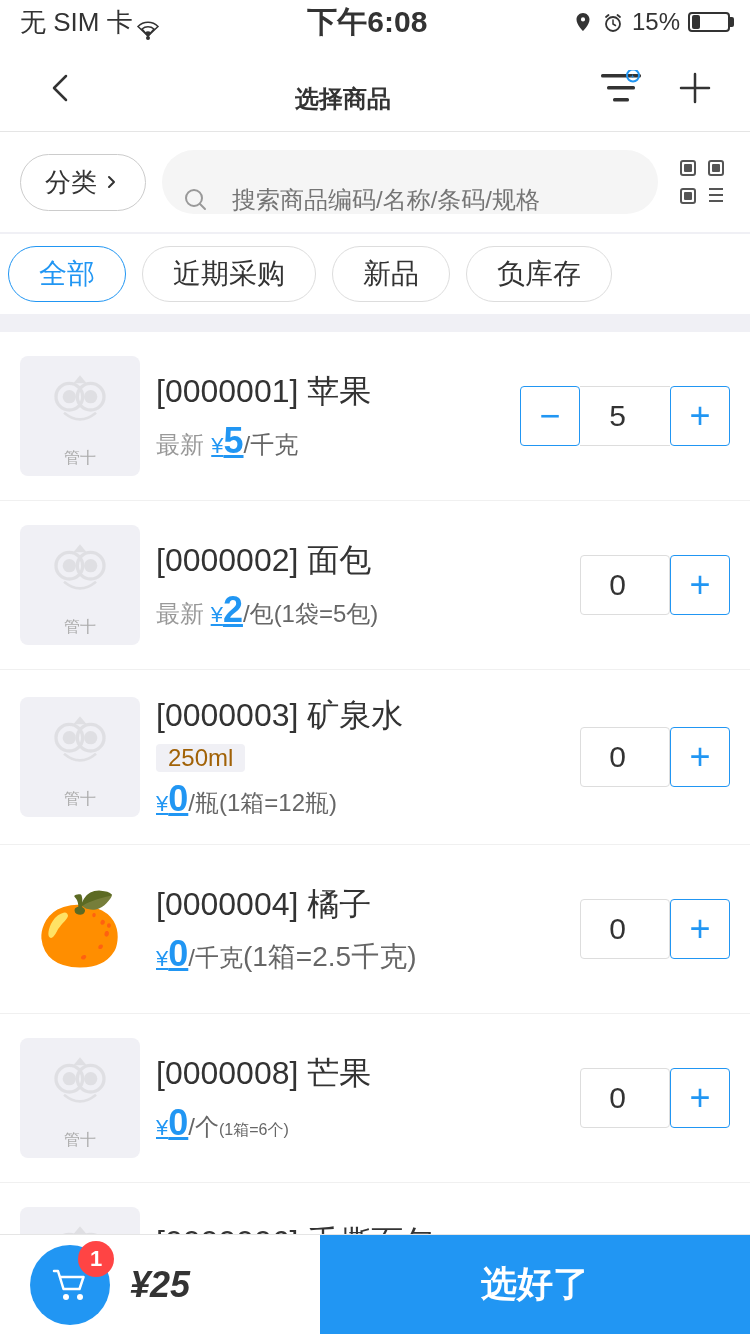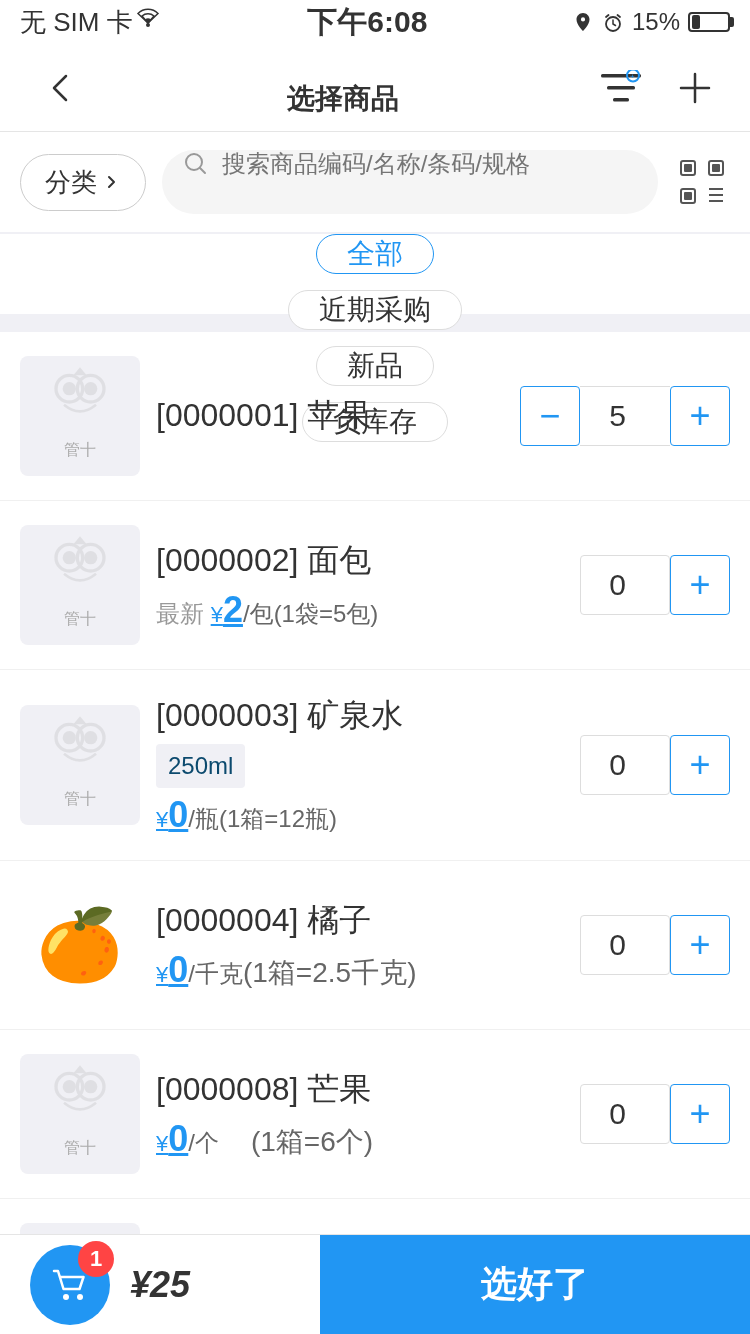--- a/index.html
+++ b/index.html
@@ -19,21 +19,21 @@
       width: 750px;
       height: 44px;
       background: #fff;
       display: flex;
       align-items: center;
       justify-content: space-between;
       padding: 0 20px;
       font-size: 26px;
       font-weight: 500;
     }
-    .status-left { display: flex; align-items: flex-start; }
+    .status-left { display: flex; align-items: flex-end; }
     .status-center { font-size: 30px; font-weight: 600; }
     .status-right { display: flex; align-items: center; gap: 8px; font-size: 24px; }
     .battery-icon {
       width: 42px; height: 20px;
       border: 2px solid #333;
       border-radius: 4px;
       position: relative;
       display: inline-flex;
       align-items: center;
     }
@@ -67,21 +67,21 @@
     }
     .nav-back {
       width: 60px;
       height: 60px;
       display: flex;
       align-items: center;
       justify-content: center;
       cursor: pointer;
     }
     .nav-title {
-      font-size: 28px;
+      font-size: 24px;
       font-weight: 600;
       color: #333;
       margin-top: 23px;
     }
     .nav-right {
       display: flex;
       align-items: center;
       gap: 24px;
     }
     .nav-icon-btn {
@@ -116,23 +116,23 @@
       white-space: nowrap;
       cursor: pointer;
       gap: 6px;
     }
     .search-box {
       flex: 1;
       height: 64px;
       background: #f5f5f5;
       border-radius: 32px;
       display: flex;
-      align-items: flex-start;
+      align-items: flex-end;
       padding: 0 20px;
-      gap: 12px;
+      gap: 22px;
     }
     .search-box input {
       flex: 1;
       border: none;
       background: transparent;
       font-size: 24px;
       color: #999;
       outline: none;
     }
     .scan-icon-btn {
@@ -147,21 +147,20 @@
     
     .tabs-bar {
       width: 750px;
       height: 80px;
       background: #fff;
       display: flex;
       align-items: center;
       padding: 0 8px;
       gap: 16px;
       margin-bottom: 2px;
-      flex-direction: column;
     }
     .tab-btn {
       height: 56px;
       padding: 0 30px;
       border-radius: 28px;
       border: 1.5px solid #ddd;
       background: #fff;
       font-size: 28px;
       color: #333;
       cursor: pointer;
@@ -194,21 +193,21 @@
       padding: 24px 20px;
       border-bottom: 1px solid #f0f0f0;
       gap: 16px;
     }
     .product-thumb {
       width: 120px;
       height: 120px;
       background: #f0f0f5;
       border-radius: 8px;
       display: flex;
-      align-items: flex-start;
+      align-items: center;
       justify-content: center;
       overflow: hidden;
       flex-shrink: 0;
     }
     .product-thumb svg {
       width: 80px;
       height: 80px;
       opacity: 0.3;
     }
     .product-info {
@@ -217,23 +216,23 @@
       flex-direction: column;
       gap: 6px;
     }
     .product-name {
       font-size: 32px;
       color: #333;
       font-weight: 500;
     }
     .product-spec {
       font-size: 24px;
-      color: #0c4a6e;
+      color: #a16207;
       background: #f0f0f5;
-      padding: 8px 12px;
+      padding: 0 12px;
       border-radius: 4px;
       display: inline-block;
       width: fit-content;
     }
     .product-price {
       font-size: 26px;
       color: #333;
     }
     .product-price .currency {
       color: #2196f3;
@@ -505,20 +504,24 @@
           <path d="M18 34 Q30 44 42 34" stroke="#bbb" stroke-width="2" fill="none"></path>
           <path d="M25 12 L30 6 L35 12" fill="#bbb"></path>
         </svg>
         <span class="owl-text">管十</span>
       </div>
     </div>
     <div class="product-info">
       <div class="product-name">
         <span>[0000001]</span> <span>苹果</span>
       </div>
+      <div class="product-price">
+        <span class="label">最新</span>
+        <span class="currency">¥</span><span class="amount">5</span><span class="unit">/千克</span>
+      </div>
     </div>
     <div class="quantity-control">
       <button class="qty-btn">−</button>
       <input class="qty-input" type="number" value="5" style="">
       <button class="qty-btn">+</button>
     </div>
   </div>
 
   <div class="product-item">
     <div class="product-thumb">
@@ -605,21 +608,21 @@
           <path d="M25 12 L30 6 L35 12" fill="#bbb"></path>
         </svg>
         <span class="owl-text">管十</span>
       </div>
     </div>
     <div class="product-info">
       <div class="product-name">
         <span>[0000008]</span> <span>芒果</span>
       </div>
       <div class="product-price">
-        <span class="currency">¥</span><span class="amount">0</span><span class="unit">/个</span><span style="font-size:28px;color:#666;margin-left:32px;">(1箱=6个)</span>
+        <span class="currency">¥</span><span class="amount">0</span><span class="unit">/个</span><span style="font-size:16px;color:#666;">(1箱=6个)</span>
       </div>
     </div>
     <div class="quantity-control">
       <input class="qty-input" type="number" value="0" style="border: 1.5px solid rgb(221, 221, 221); border-radius: 4px;">
       <button class="qty-btn">+</button>
     </div>
   </div>
 
   <div class="product-item">
     <div class="product-thumb">

